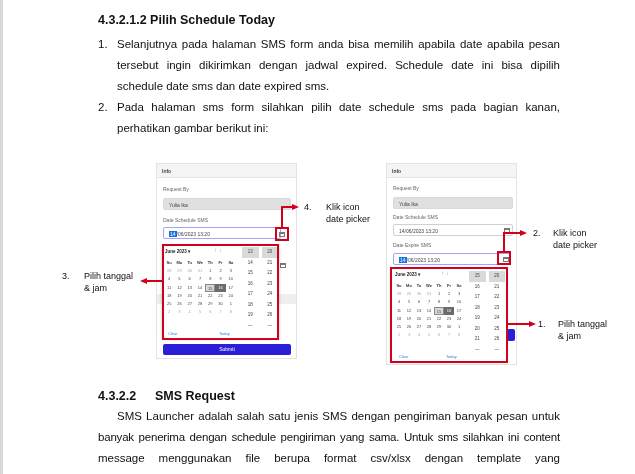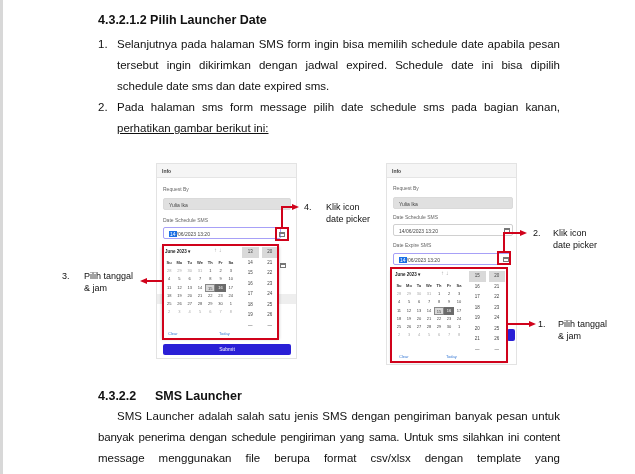--- a/index.html
+++ b/index.html
@@ -40,30 +40,30 @@
   .ann { position: absolute; font-size: 9px; line-height: 12px; color: #111; }
   .ann .n { position: absolute; left: 0; }
   .ann .t { position: absolute; left: 22px; white-space: nowrap; }
   .greyband { position: absolute; background: #eee; }
 </style>
 </head>
 <body>
 
 <div class="page-edge"></div>
 
-<div class="h" style="left:98px;top:13px;">4.3.2.1.2  Pilih Launcher Date</div>
+<div class="h" style="left:98px;top:13px;">4.3.2.1.2  Pilih Schedule Today</div>
 
 <div class="num" style="left:98px;top:34px;">1.</div>
-<div class="p" style="left:117px;top:34px;width:443px;text-align-last:justify;">Selanjutnya pada halaman SMS form ingin bisa memilih schedule date apabila pesan</div>
+<div class="p" style="left:117px;top:34px;width:443px;text-align-last:justify;">Selanjutnya pada halaman SMS form anda bisa memilih apabila date apabila pesan</div>
 <div class="p" style="left:117px;top:55px;width:443px;text-align-last:justify;">tersebut ingin dikirimkan dengan jadwal expired. Schedule date ini bisa dipilih</div>
 <div class="p" style="left:117px;top:76px;width:443px;">schedule date sms dan date expired sms.</div>
 
 <div class="num" style="left:98px;top:97px;">2.</div>
-<div class="p" style="left:117px;top:97px;width:443px;text-align-last:justify;">Pada halaman sms form message pilih date schedule sms pada bagian kanan,</div>
-<div class="p" style="left:117px;top:118px;width:443px;text-decoration:underline;">perhatikan gambar berikut ini:</div>
+<div class="p" style="left:117px;top:97px;width:443px;text-align-last:justify;">Pada halaman sms form silahkan pilih date schedule sms pada bagian kanan,</div>
+<div class="p" style="left:117px;top:118px;width:443px;">perhatikan gambar berikut ini:</div>
 
 <div class="panel" style="left:156px;top:163px;width:141px;height:196px;">
   <div class="panel-head">Info</div>
   <div class="lbl" style="left:6px;top:22px;">Request By</div>
   <div class="inp ro" style="left:6px;top:34px;width:128px;">Yulia Ika</div>
   <div class="lbl" style="left:6px;top:53px;">Date Schedule SMS</div>
   <div class="inp focus" style="left:6px;top:63px;width:118px;"><span class="sel">14</span><span>/06/2023 13:20</span></div>
   <div class="calicon" style="left:122px;top:68px;"></div>
   <div class="greyband" style="left:0;top:130px;width:139px;height:10px;"></div>
   <div class="calicon" style="left:123px;top:99px;"></div>
@@ -267,16 +267,16 @@
   <span class="t" style="top:0;left:20px;">Klik icon</span>
   <span class="t" style="top:12px;left:20px;">date picker</span>
 </div>
 <div class="ann" style="left:538px;top:318px;width:97px;height:26px;">
   <span class="n">1.</span>
   <span class="t" style="top:0;left:20px;">Pilih tanggal</span>
   <span class="t" style="top:12px;left:20px;">&amp; jam</span>
 </div>
 
 <div class="h" style="left:98px;top:389px;">4.3.2.2</div>
-<div class="h" style="left:155px;top:389px;">SMS Launcher</div>
+<div class="h" style="left:155px;top:389px;">SMS Request</div>
 <div class="p" style="left:117px;top:406px;width:443px;text-align-last:justify;">SMS Launcher adalah salah satu jenis SMS dengan pengiriman banyak pesan untuk</div>
 <div class="p" style="left:98px;top:427px;width:462px;text-align-last:justify;letter-spacing:-0.2px;">banyak penerima dengan schedule pengiriman yang sama. Untuk sms silahkan ini content</div>
 <div class="p" style="left:98px;top:448px;width:462px;text-align-last:justify;word-spacing:6px;">message menggunakan file berupa format csv/xlsx dengan template yang sudah</div>
 
 </body></html>

